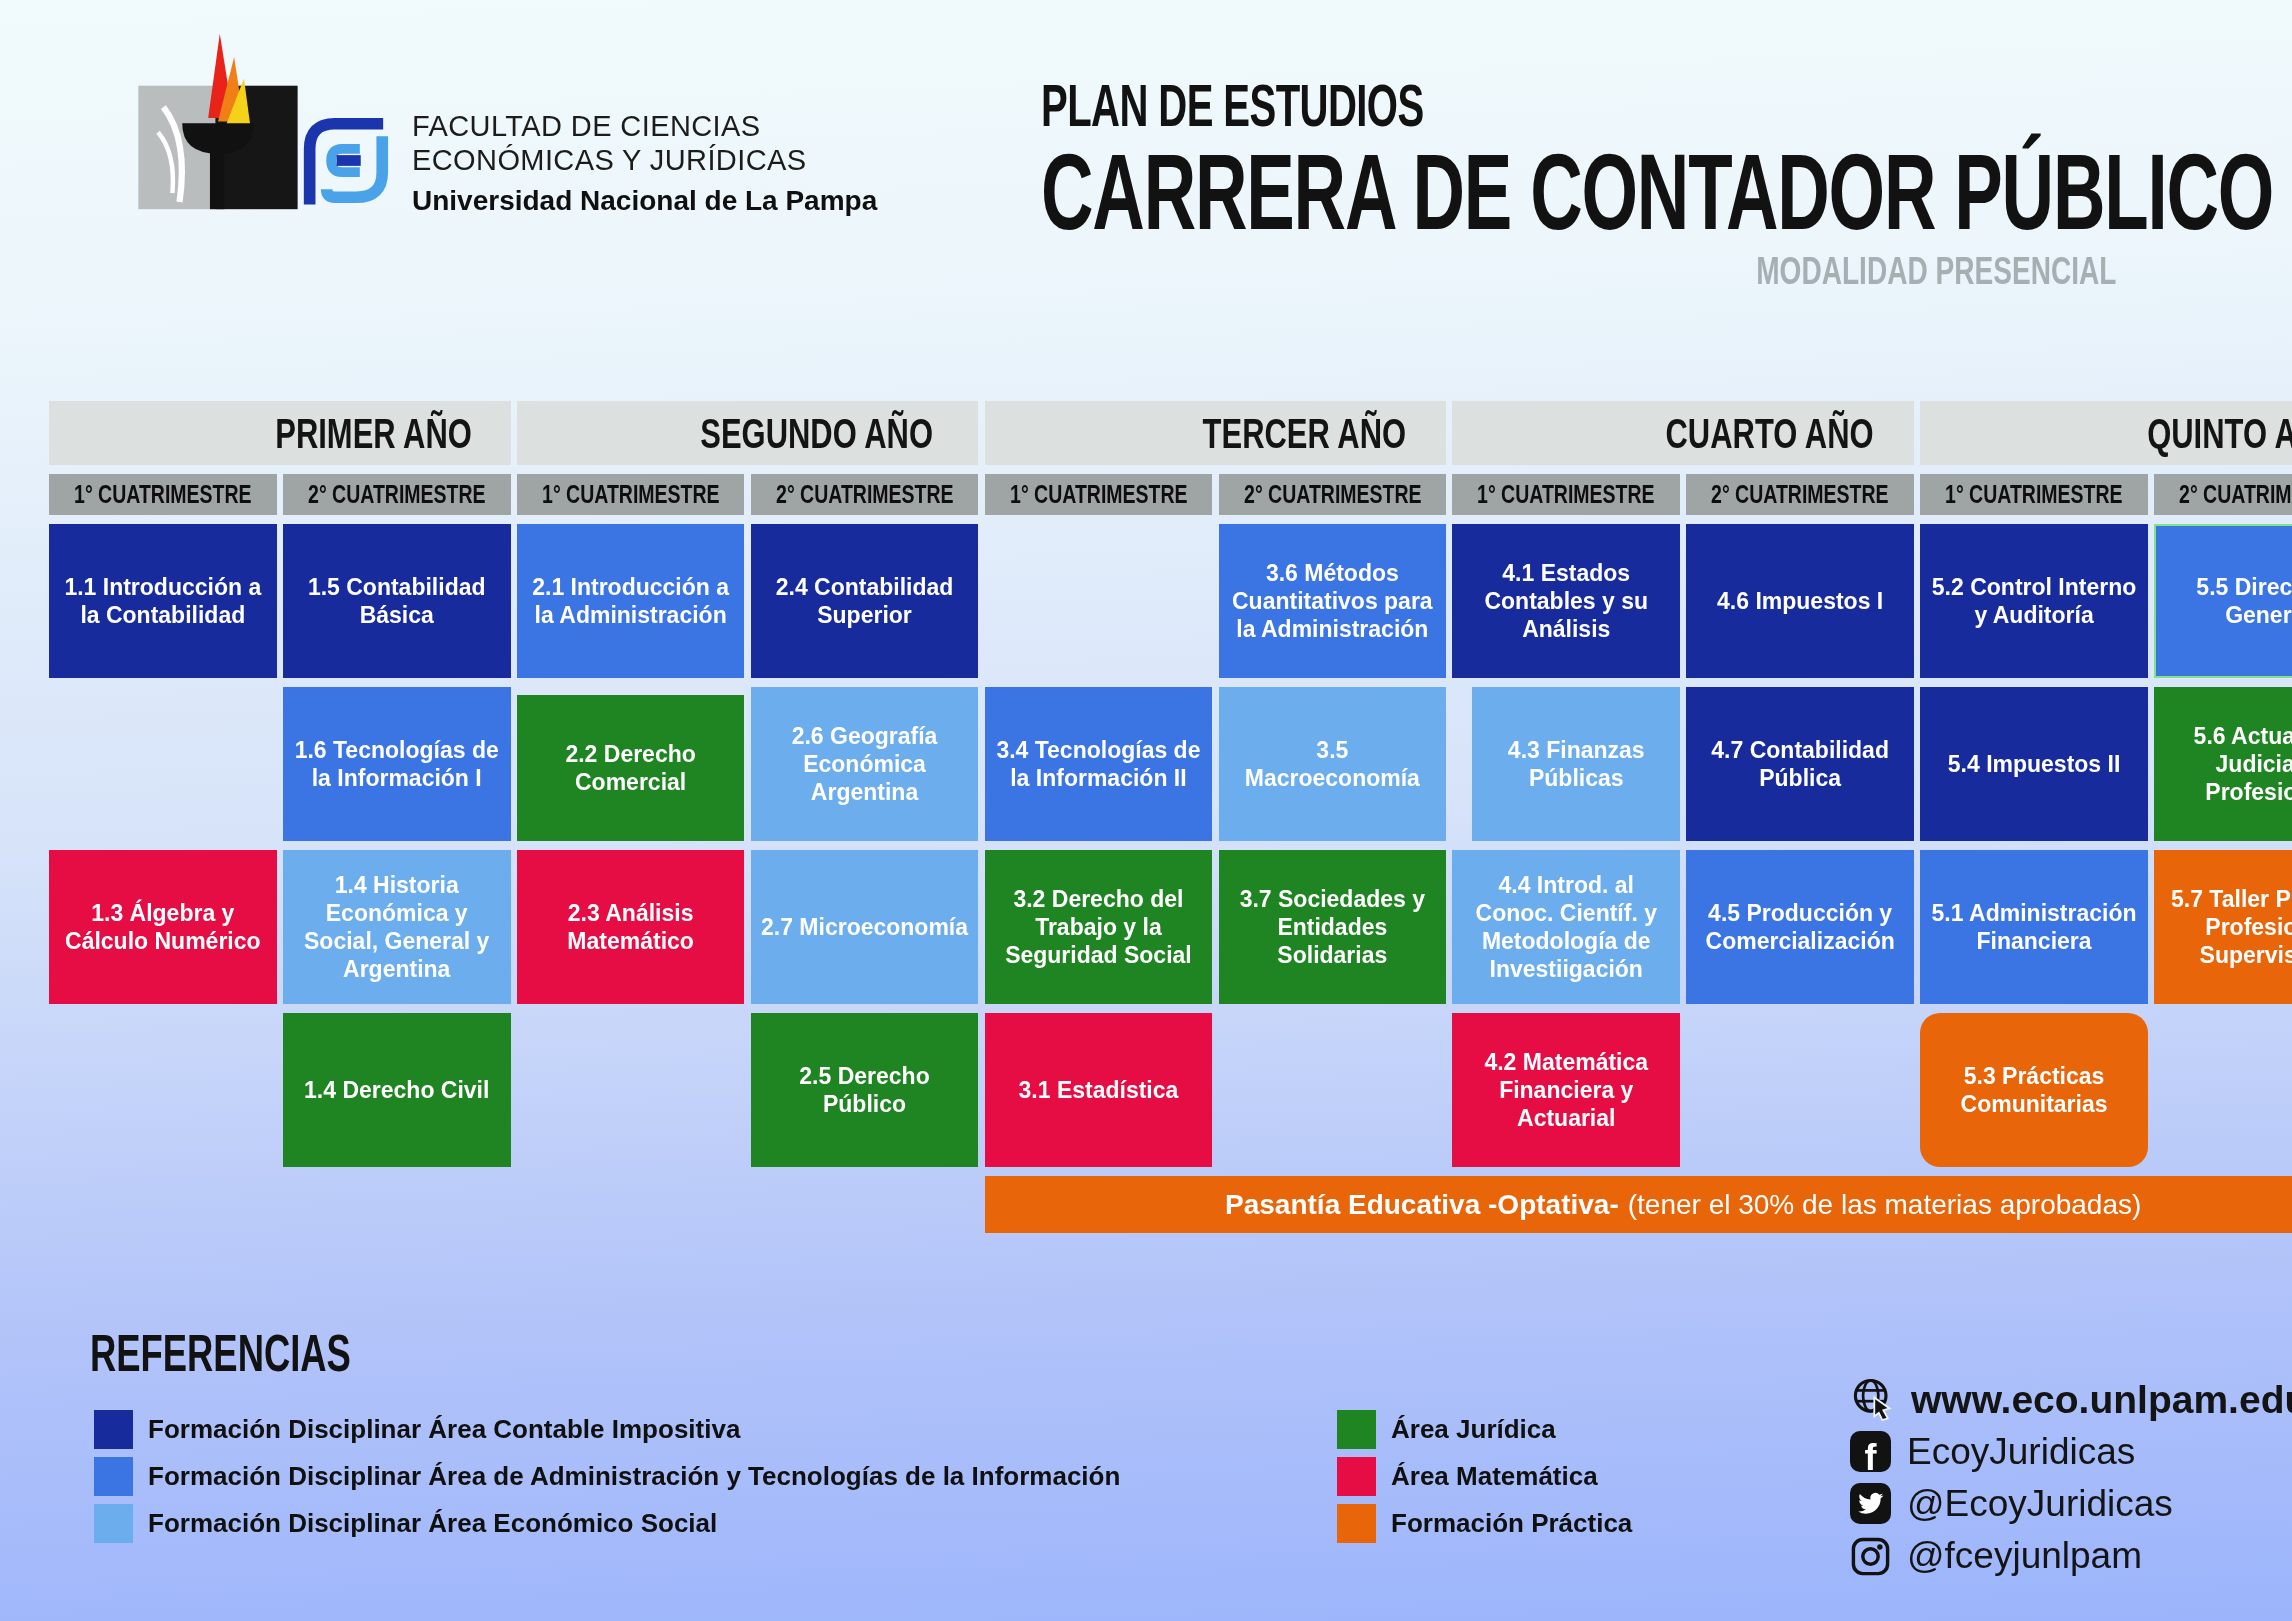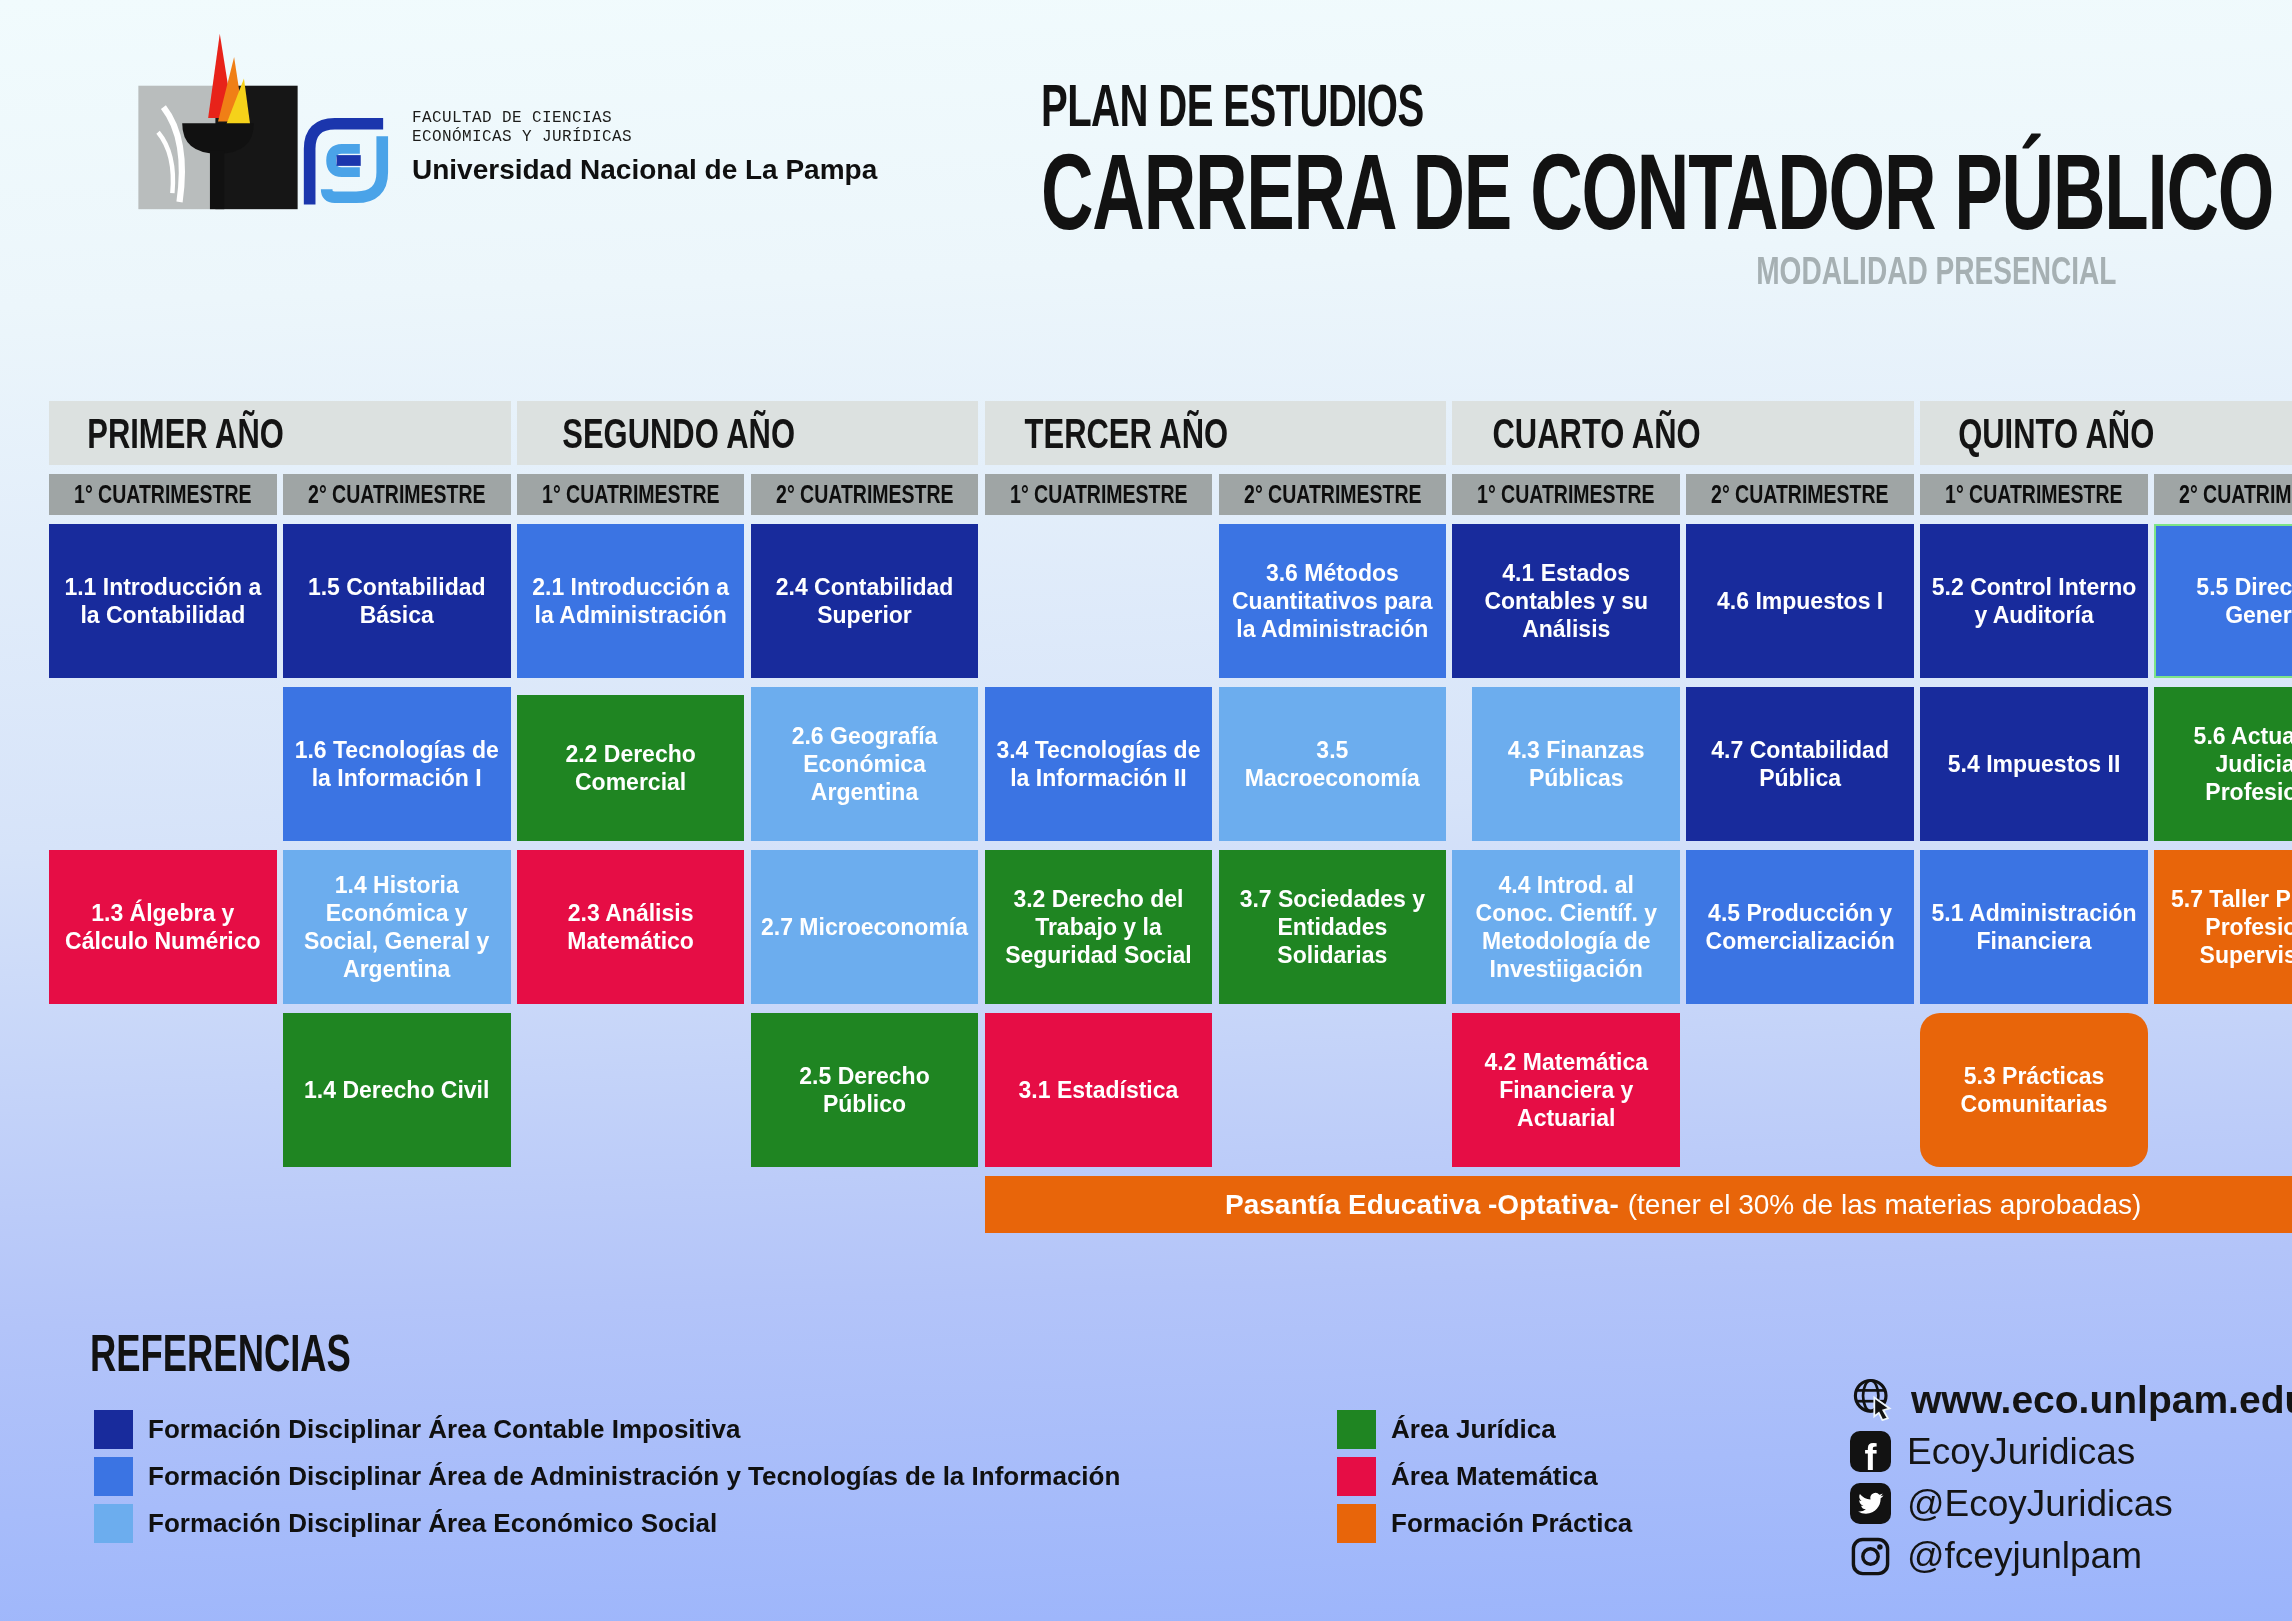--- a/index.html
+++ b/index.html
@@ -4,34 +4,34 @@
 <style>
   html,body{margin:0;padding:0;background:#dfe9f7;}
   .page{
     position:relative;width:2293px;height:1622px;overflow:hidden;
     background:linear-gradient(178deg,#f1fbfd 0%,#ecf6fb 18%,#d6e3f9 50%,#b3c4f9 78%,#9bb4fb 100%);
     font-family:"Liberation Sans","DejaVu Sans",sans-serif;color:#121212;
   }
   
   .brand{position:absolute;left:133px;top:32px;display:flex;align-items:flex-start;}
   .brand-text{position:absolute;left:279px;top:79px;line-height:1.18;}
-  .fac-line{font-size:16px;letter-spacing:0.4px;color:#1c1c1a;font-family:Liberation Mono, monospace;}
+  .fac-line{font-size:29px;letter-spacing:0.4px;color:#1c1c1a;}
   .uni-line{font-size:28px;font-weight:bold;margin-top:6.3px;color:#101010;}
   
   .titleblock{position:absolute;left:1041px;top:77px;width:1076px;}
   .t-kicker{font-size:59px;font-weight:bold;letter-spacing:-0.9px;transform:scaleX(.68);transform-origin:left top;white-space:nowrap;line-height:1;}
   .t-main{font-size:107px;font-weight:bold;letter-spacing:-1.8px;transform:scaleX(.68);transform-origin:left top;white-space:nowrap;line-height:.92;margin-top:7.2px;}
   .t-mod{text-align:right;margin-top:9px;}
   .t-mod span{display:inline-block;font-size:39px;font-weight:bold;color:#a6b0b3;transform:scaleX(.72);transform-origin:right top;white-space:nowrap;line-height:1;}
   
   .grid{position:absolute;left:49px;top:401px;width:2222px;display:grid;
         grid-template-columns:repeat(10,1fr);
         grid-template-rows:64px 41px 154px 154px 154px 154px 57px;
         column-gap:6.3px;row-gap:9px;}
-  .yearhdr{grid-row:1;background:#dce1e0;display:flex;align-items:center;justify-content:flex-start;}
+  .yearhdr{grid-row:1;background:#dce1e0;display:flex;align-items:center;justify-content:flex-end;}
   .yearhdr span{font-weight:bold;font-size:43px;transform:scaleX(.72);white-space:nowrap;color:#141414;}
   .cuathdr{grid-row:2;background:#9fa5a5;display:flex;align-items:center;justify-content:center;}
   .cuathdr span{font-weight:bold;font-size:25px;transform:scaleX(.78);white-space:nowrap;color:#0e0e0e;}
   .cell{display:flex;align-items:center;justify-content:center;text-align:center;
         color:#fff;font-weight:bold;font-size:23px;line-height:1.22;
         padding:3.6px 9px;box-sizing:border-box;}
   .gc1{grid-column:1}.gc2{grid-column:2}.gc3{grid-column:3}.gc4{grid-column:4}.gc5{grid-column:5}
   .gc6{grid-column:6}.gc7{grid-column:7}.gc8{grid-column:8}.gc9{grid-column:9}.gc10{grid-column:10}
   .gr3{grid-row:3}.gr4{grid-row:4}.gr5{grid-row:5}.gr6{grid-row:6}
   .pasantia{grid-row:7;grid-column:5/11;background:#e8650a;color:#fff;display:flex;

